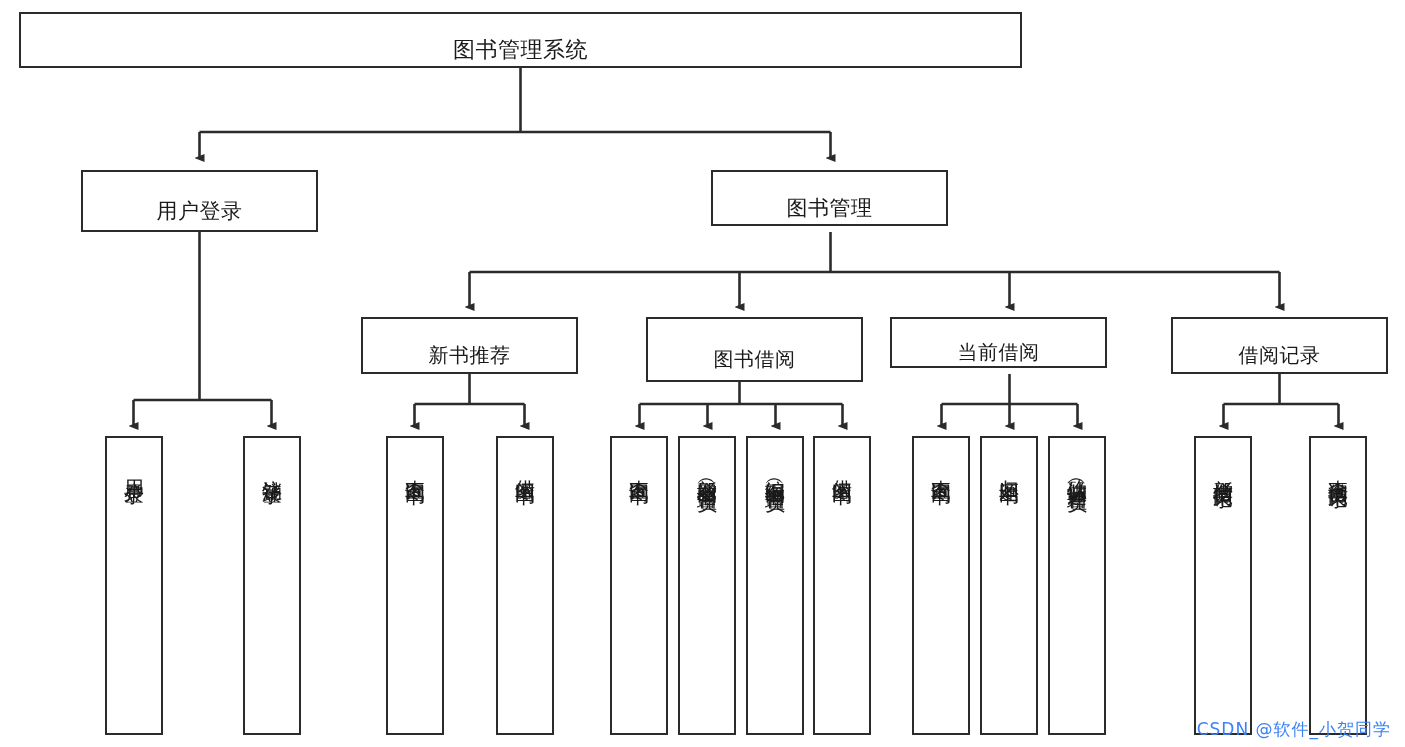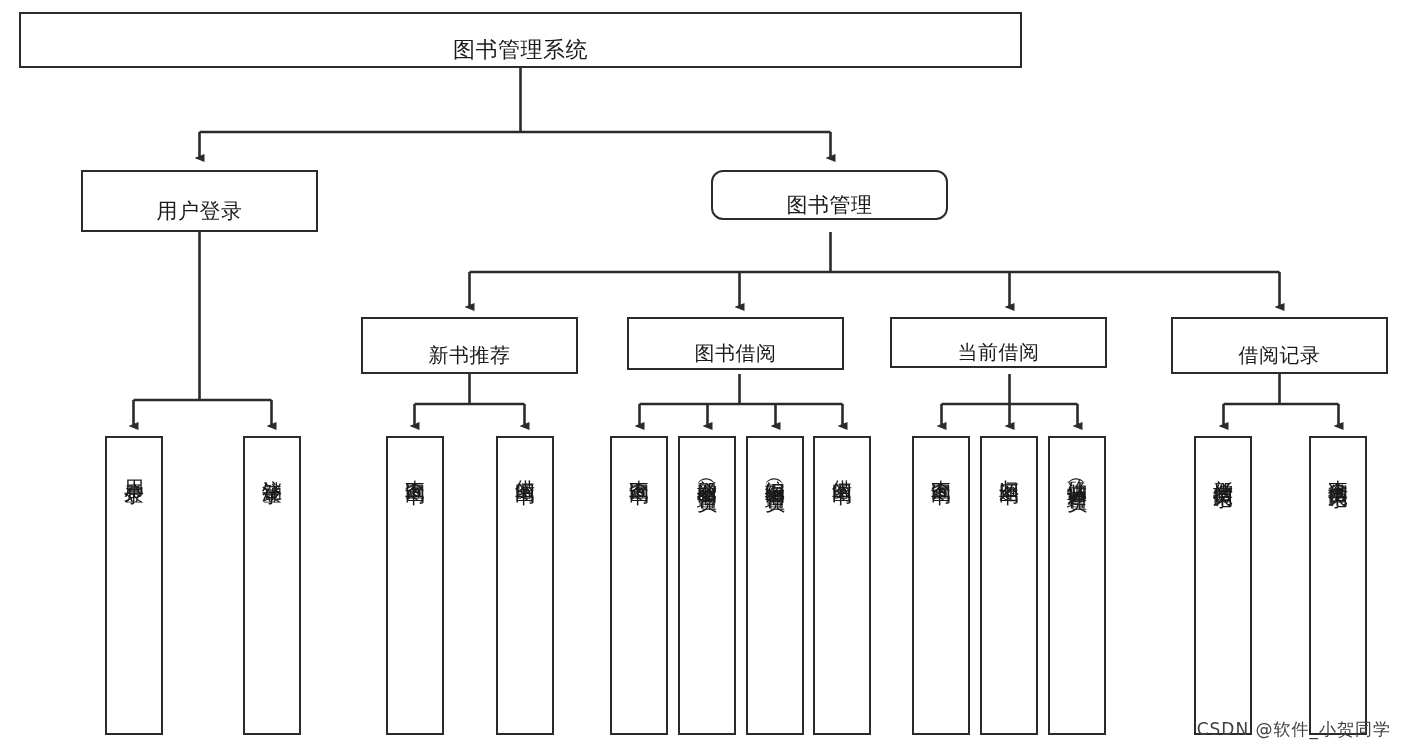--- a/index.html
+++ b/index.html
@@ -61,21 +61,21 @@
     line-height:1.26;
     letter-spacing:2px;
     white-space:pre;
   }
   
   #watermark{
     position:absolute;
     right:14px;
     bottom:6px;
     font-size:17px;
-    color:#404040;
+    color:#3b82f6;
     letter-spacing:1px;
     z-index:3;
     white-space:nowrap;
     user-select:none;
   }
 </style>
 </head>
 <body>
 
 <div id="canvas">
@@ -131,29 +131,29 @@
   </svg>
 
   <div class="node root" style="left:19px; top:12px; width:1003px; height:56px;">
     <span class="label">图书管理系统</span>
   </div>
 
   <div class="node lv1" style="left:81px; top:170px; width:237px; height:62px;">
     <span class="label">用户登录</span>
   </div>
 
-  <div class="node lv1" style="left:711px; top:170px; width:237px; height:50px;border-radius:12px;">
+  <div class="node lv1" style="left:711px; top:170px; width:237px; height:56px;">
     <span class="label">图书管理</span>
   </div>
 
   <div class="node lv2" style="left:361px; top:317px; width:217px; height:57px;align-items:center;">
     <span class="label">新书推荐</span>
   </div>
 
-  <div class="node lv2" style="left:627px; top:317px; width:217px; height:53px;">
+  <div class="node lv2" style="left:646px; top:317px; width:217px; height:65px;">
     <span class="label">图书借阅</span>
   </div>
 
   <div class="node lv2" style="left:890px; top:317px; width:217px; height:51px;">
     <span class="label">当前借阅</span>
   </div>
 
   <div class="node lv2" style="left:1171px; top:317px; width:217px; height:57px;">
     <span class="label">借阅记录</span>
   </div>

